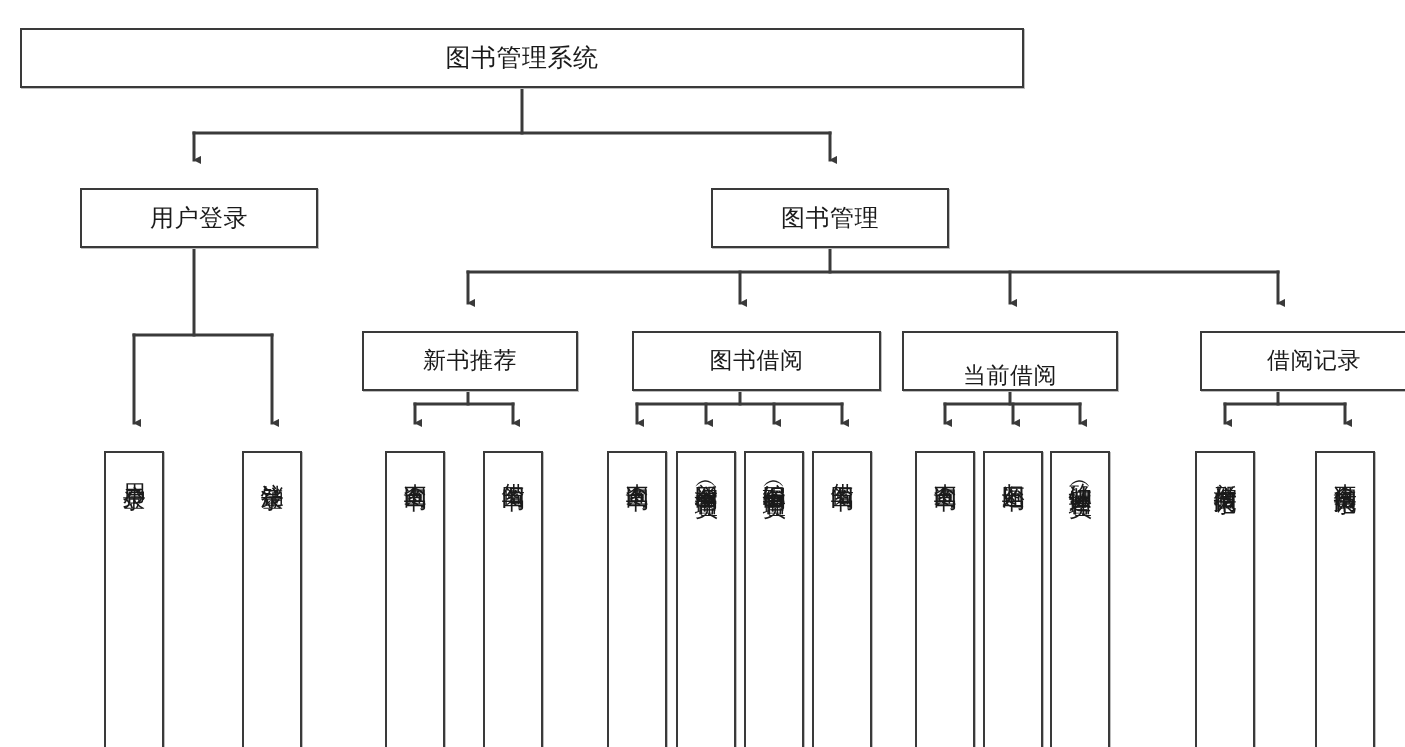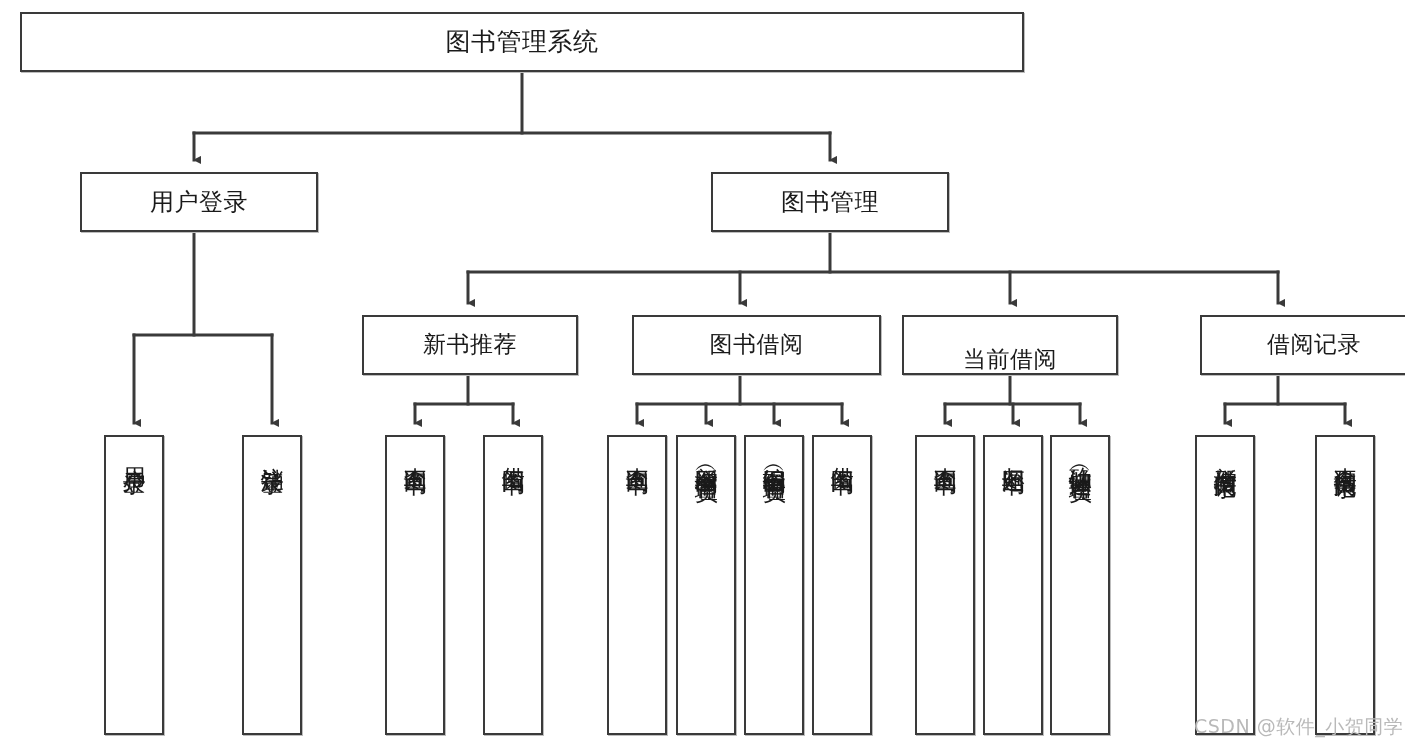--- a/index.html
+++ b/index.html
@@ -29,20 +29,21 @@
   .node-box {
     position: absolute;
     box-sizing: border-box;
     background: #ffffff;
     border: 2px solid #3a3a3a;
     box-shadow: 1px 1px 0 0 #bdbdbd;
     display: flex;
     align-items: center;
     justify-content: center;
     color: #1a1a1a;
+    margin-top: 16px;
   }
   .node-label {
     text-align: center;
     line-height: 1.18;
     letter-spacing: 0.5px;
     white-space: pre-wrap;
   }
   .tier-root .node-label {
     font-size: 25px;
   }
@@ -189,15 +190,14 @@
     <span class="node-label">确认归还（管理员）</span>
   </div>
 
   <div class="node-box tier-leaf" style="left:1195px; top:435px; width:60px; height:300px;">
     <span class="node-label">新增借阅记录</span>
   </div>
   <div class="node-box tier-leaf" style="left:1315px; top:435px; width:60px; height:300px;">
     <span class="node-label">查询借阅记录</span>
   </div>
 
-  <div class="watermark" style="left:1194px; top:714px;">CSDN @软件_小贺同学</div>
 
 </div>
 
 </body></html>

